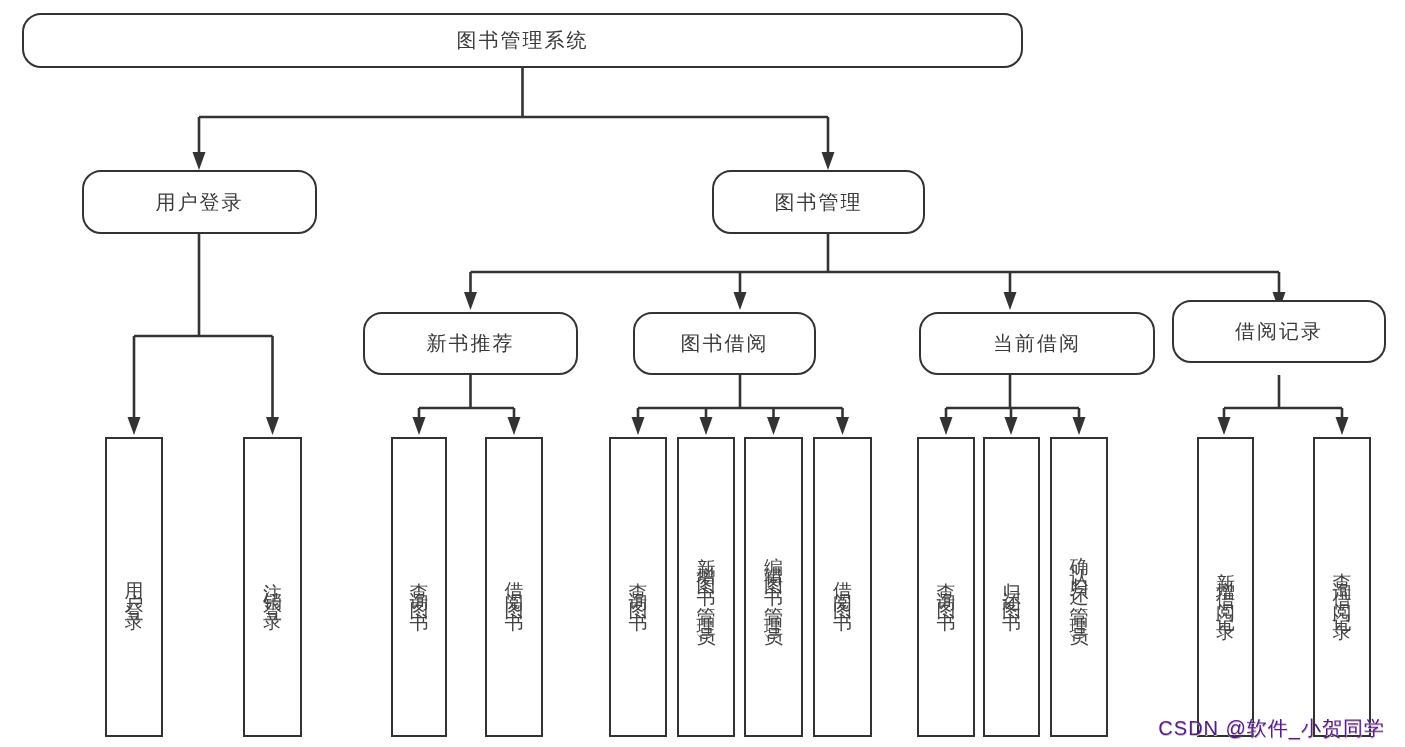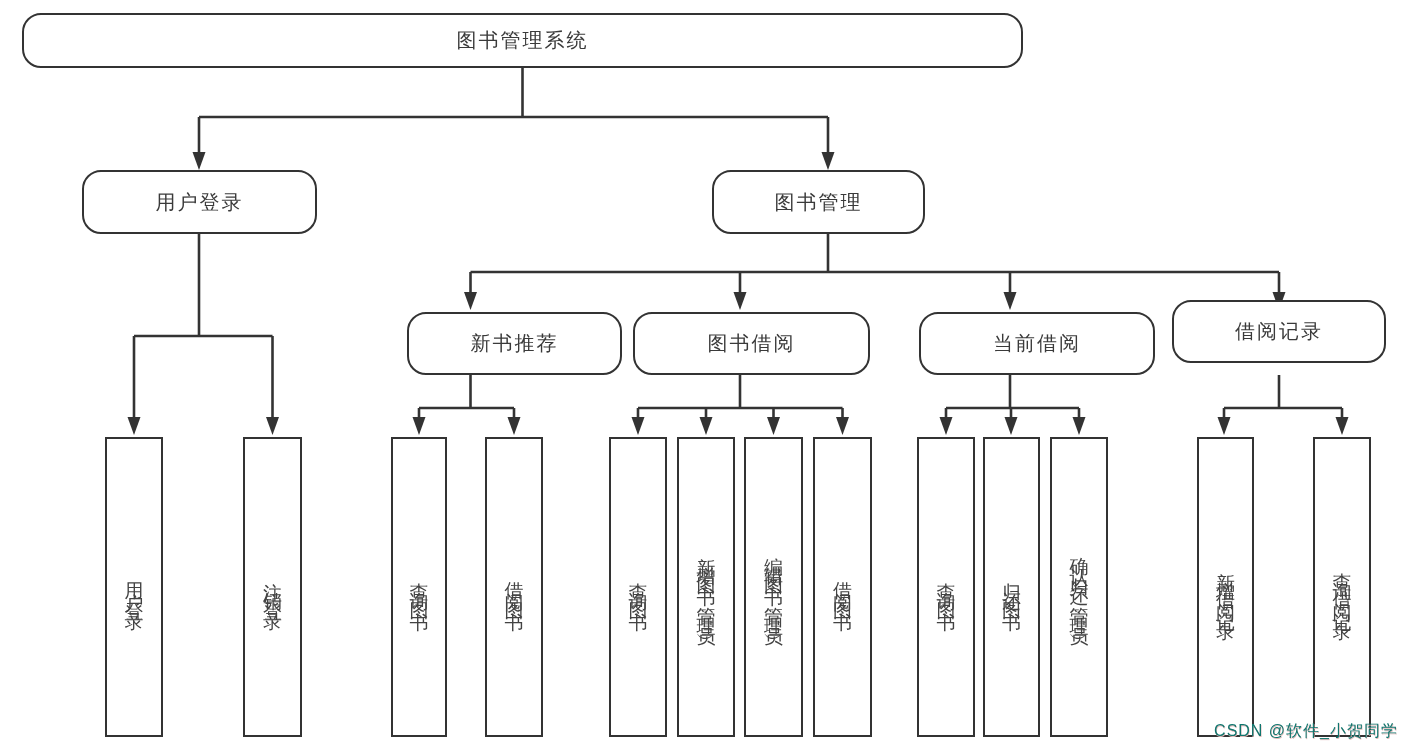--- a/index.html
+++ b/index.html
@@ -29,24 +29,24 @@
   .node-v span {
     writing-mode:vertical-rl;
     text-orientation:mixed;
     font-size:19px;
     letter-spacing:10px;
     line-height:1.15;
     color:#434343;
   }
   #watermark {
     position:absolute;
-    right:7px; bottom:5px;
+    right:20px; bottom:5px;
     z-index:2;
-    font-size:16px;
-    color:#0f766e;
+    font-size:20px;
+    color:#4c1d95;
     letter-spacing:1px;
     white-space:nowrap;
     text-shadow:0.5px 0.5px 0 #e4b9b9;
   }
 </style>
 </head>
 <body>
 
 <div id="stage">
 
@@ -110,22 +110,22 @@
     <polygon points="1217.5,417 1230.5,417 1224,435"></polygon>
     <line x1="1342" y1="408" x2="1342" y2="419"></line>
     <polygon points="1335.5,417 1348.5,417 1342,435"></polygon>
   </svg>
 
   <div class="node node-h" style="left:22px; top:13px; width:1001px; height:55px;">图书管理系统</div>
 
   <div class="node node-h" style="left:82px; top:170px; width:235px; height:64px;">用户登录</div>
   <div class="node node-h" style="left:712px; top:170px; width:213px; height:64px;">图书管理</div>
 
-  <div class="node node-h" style="left:363px; top:312px; width:215px; height:63px;margin-left:44px;">新书推荐</div>
-  <div class="node node-h" style="left:633px; top:312px; width:237px; height:63px;">图书借阅</div>
+  <div class="node node-h" style="left:363px; top:312px; width:215px; height:63px;">新书推荐</div>
+  <div class="node node-h" style="left:633px; top:312px; width:183px; height:63px;">图书借阅</div>
   <div class="node node-h" style="left:919px; top:312px; width:236px; height:63px;">当前借阅</div>
   <div class="node node-h" style="left:1172px; top:300px; width:214px; height:63px;">借阅记录</div>
 
   <div class="node node-v" style="left:105px; top:437px; width:58px; height:300px;">
     <span>用户登录</span>
   </div>
   <div class="node node-v" style="left:243px; top:437px; width:59px; height:300px;">
     <span>注销登录</span>
   </div>
 

